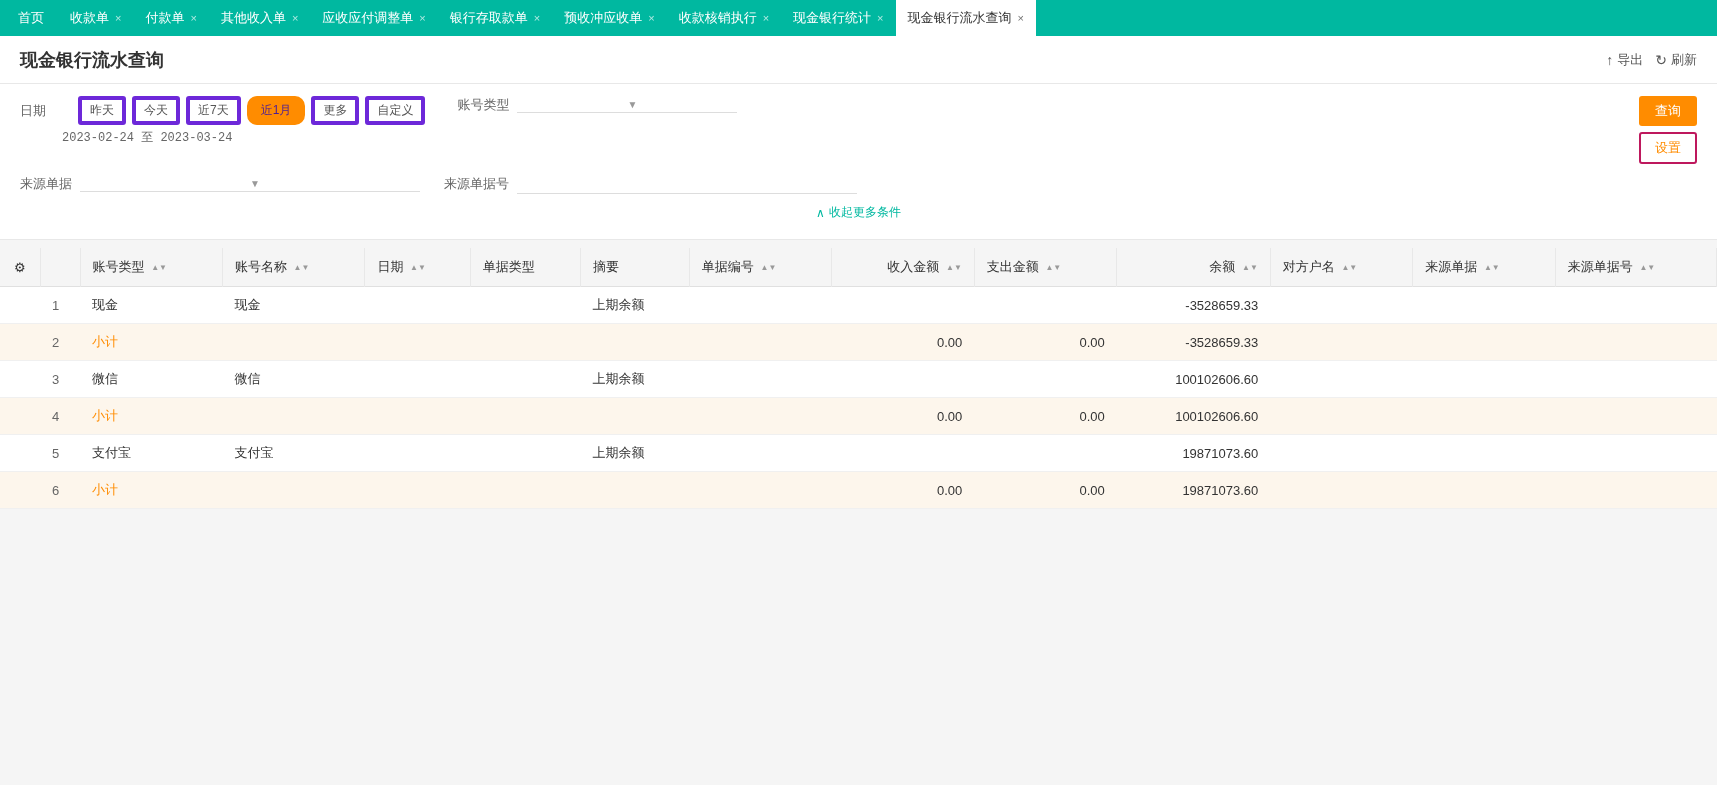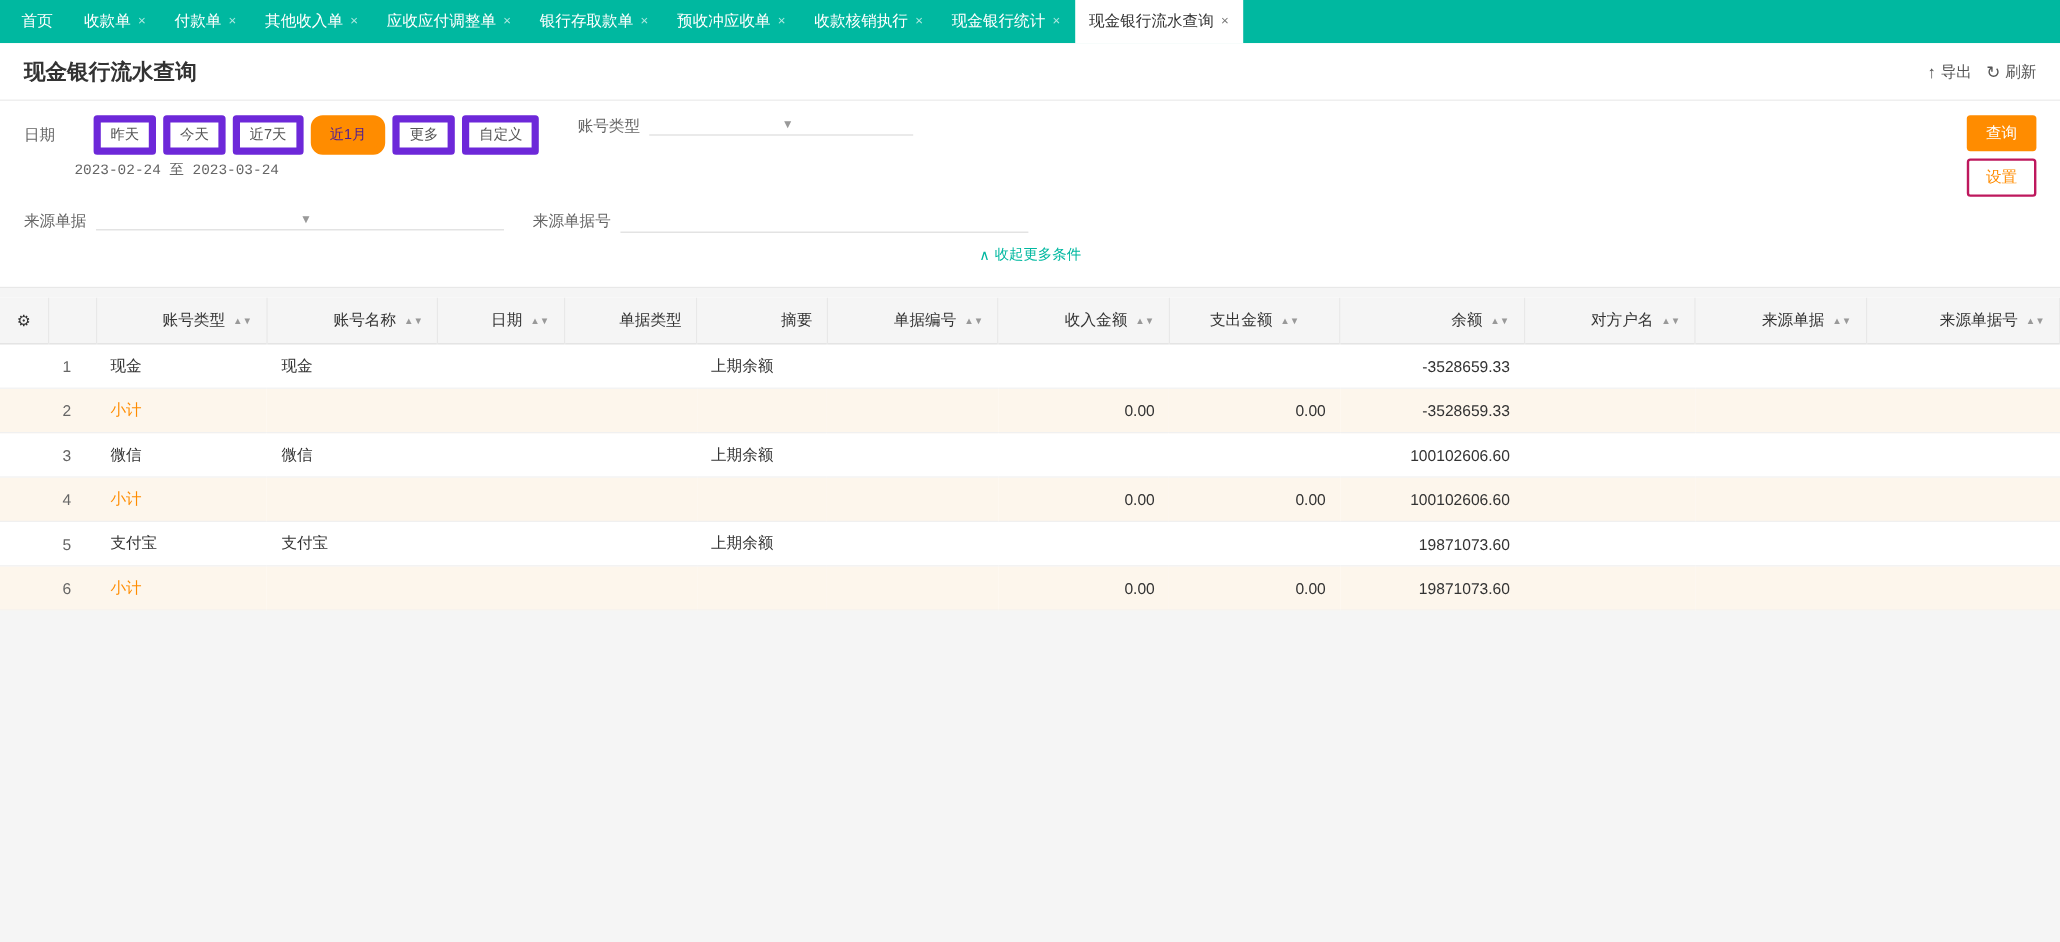--- a/index.html
+++ b/index.html
@@ -87,21 +87,21 @@
       white-space: nowrap;
       min-width: 50px;
     }
     .date-options {
       display: flex;
       align-items: center;
       gap: 6px;
     }
     .date-btn {
       padding: 2px 8px;
-      border: 6px solid #6d28d9;
+      border: 4px solid #6d28d9;
       border-radius: 3px;
       cursor: pointer;
       font-size: 12px;
       background: #fff;
       color: #555;
     }
     .date-btn.active {
       background: #ff8c00;
       border-color: #ff8c00;
       color: #4c1d95;
@@ -200,21 +200,21 @@
       width: 100%;
       border-collapse: collapse;
       font-size: 13px;
     }
     thead tr {
       background: #f5f5f5;
       border-bottom: 1px solid #e0e0e0;
     }
     thead th {
       padding: 10px 12px;
-      text-align: right;
+      text-align: left;
       color: #333;
       font-weight: normal;
       white-space: nowrap;
       border-right: 1px solid #e8e8e8;
     }
     thead th .sort-icons {
       display: inline-flex;
       flex-direction: column;
       font-size: 8px;
       margin-left: 3px;
@@ -380,21 +380,21 @@
         <th>单据类型</th>
         <th>摘要</th>
         <th>
           <span>单据编号</span>
           <span class="sort-icons">▲▼</span>
         </th>
         <th style="text-align:right;">
           <span>收入金额</span>
           <span class="sort-icons">▲▼</span>
         </th>
-        <th style="text-align:center;">
+        <th style="text-align:left;">
           <span>支出金额</span>
           <span class="sort-icons">▲▼</span>
         </th>
         <th style="text-align:right;">
           <span>余额</span>
           <span class="sort-icons">▲▼</span>
         </th>
         <th>
           <span>对方户名</span>
           <span class="sort-icons">▲▼</span>

